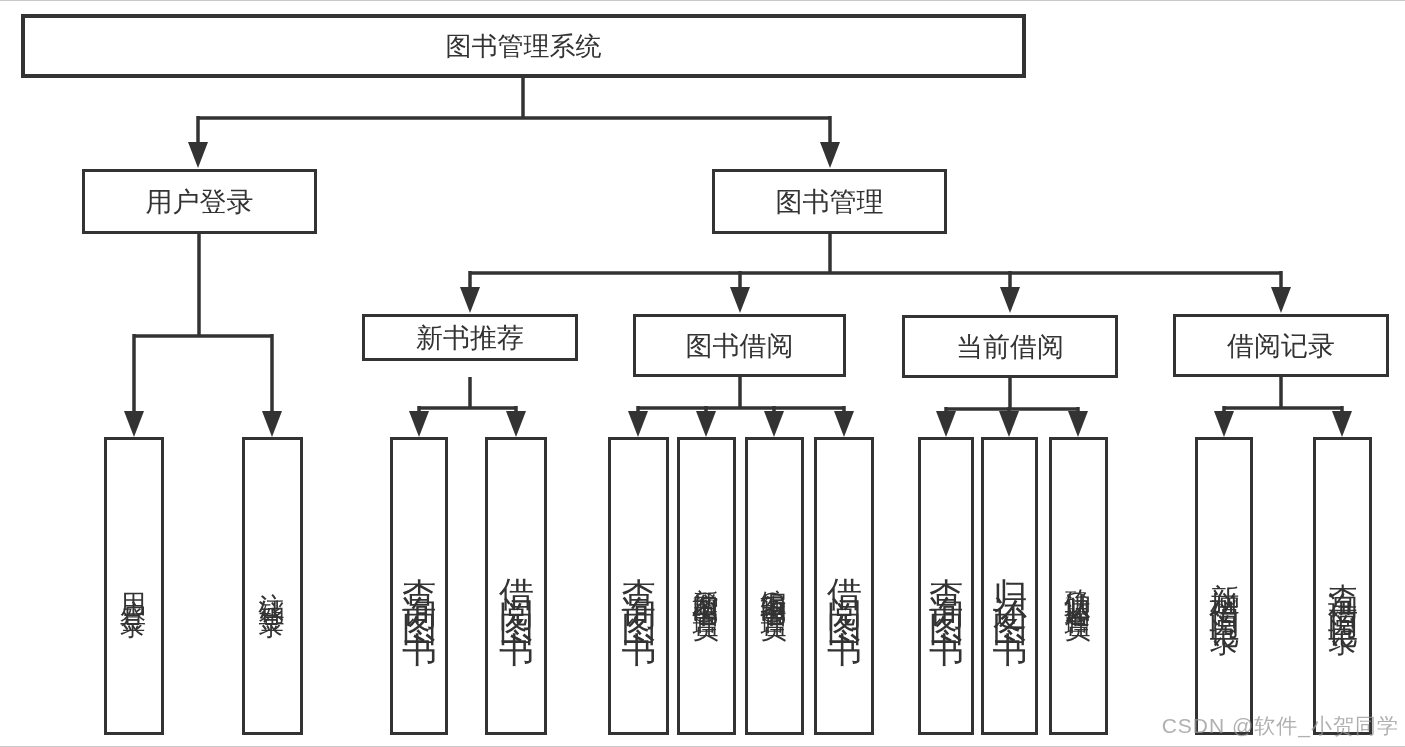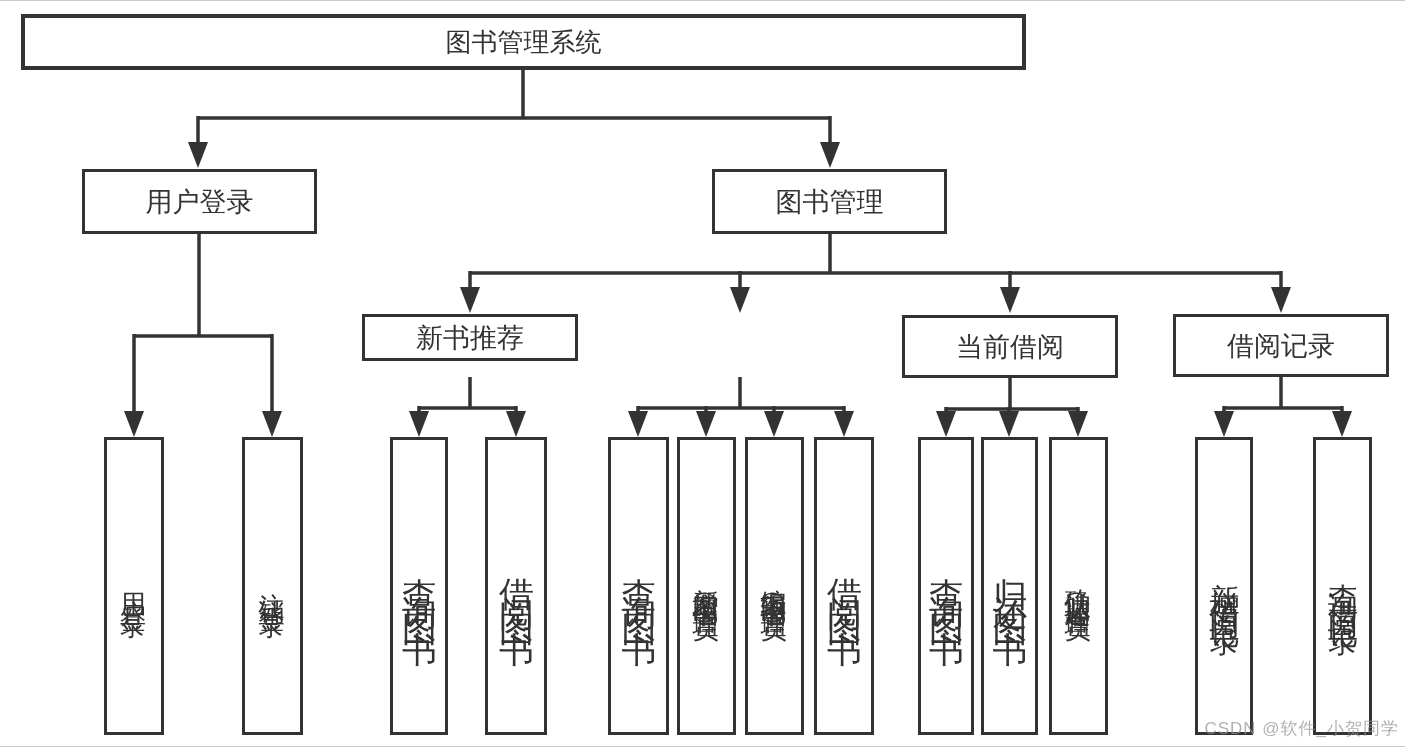--- a/index.html
+++ b/index.html
@@ -67,21 +67,21 @@
     color: #333333;
   }
   .v-sm { font-size: 26px; letter-spacing: 7px; }
   .v-lg { font-size: 35px; letter-spacing: 18px; }
   .v-6  { font-size: 30px; letter-spacing: 9px; }
   .v-9  { font-size: 26px; letter-spacing: 4px; }
   .watermark {
     position: absolute;
     right: 6px;
     bottom: 6px;
-    font-size: 17px;
+    font-size: 21px;
     color: rgba(150,150,150,0.75);
     letter-spacing: 1px;
     white-space: nowrap;
   }
 </style>
 </head>
 <body>
 
 <div class="canvas">
 
@@ -154,34 +154,37 @@
     <g>
       <line x1="1281" y1="376" x2="1281" y2="407"></line>
       <line x1="1224" y1="407" x2="1342" y2="407"></line>
       <line x1="1224" y1="405" x2="1224" y2="413"></line>
       <line x1="1342" y1="405" x2="1342" y2="413"></line>
       <polygon points="1214,410 1234,410 1224,436"></polygon>
       <polygon points="1332,410 1352,410 1342,436"></polygon>
     </g>
   </svg>
 
-  <div class="node node-root" style="left:21px; top:13px; width:1005px; height:56px;">
+  <div class="node node-root" style="left:21px; top:13px; width:1005px; height:64px;">
     <span>图书管理系统</span>
   </div>
 
   <div class="node node-h" style="left:82px; top:168px; width:235px; height:65px;">
     <span>用户登录</span>
   </div>
   <div class="node node-h" style="left:712px; top:168px; width:235px; height:65px;">
     <span>图书管理</span>
   </div>
 
   <div class="node node-h" style="left:362px; top:313px; width:216px; height:47px;">
     <span>新书推荐</span>
   </div>
+  <div class="node node-h" style="left:633px; top:313px; width:213px; height:63px;">
+    <span>图书借阅</span>
+  </div>
   <div class="node node-h" style="left:902px; top:314px; width:216px; height:63px;">
     <span>当前借阅</span>
   </div>
   <div class="node node-h" style="left:1173px; top:313px; width:216px; height:63px;">
     <span>借阅记录</span>
   </div>
 
   <div class="vcol" style="left:104px; top:436px; width:60px; height:298px;">
     <span class="vtext v-sm">用户登录</span>
   </div>

